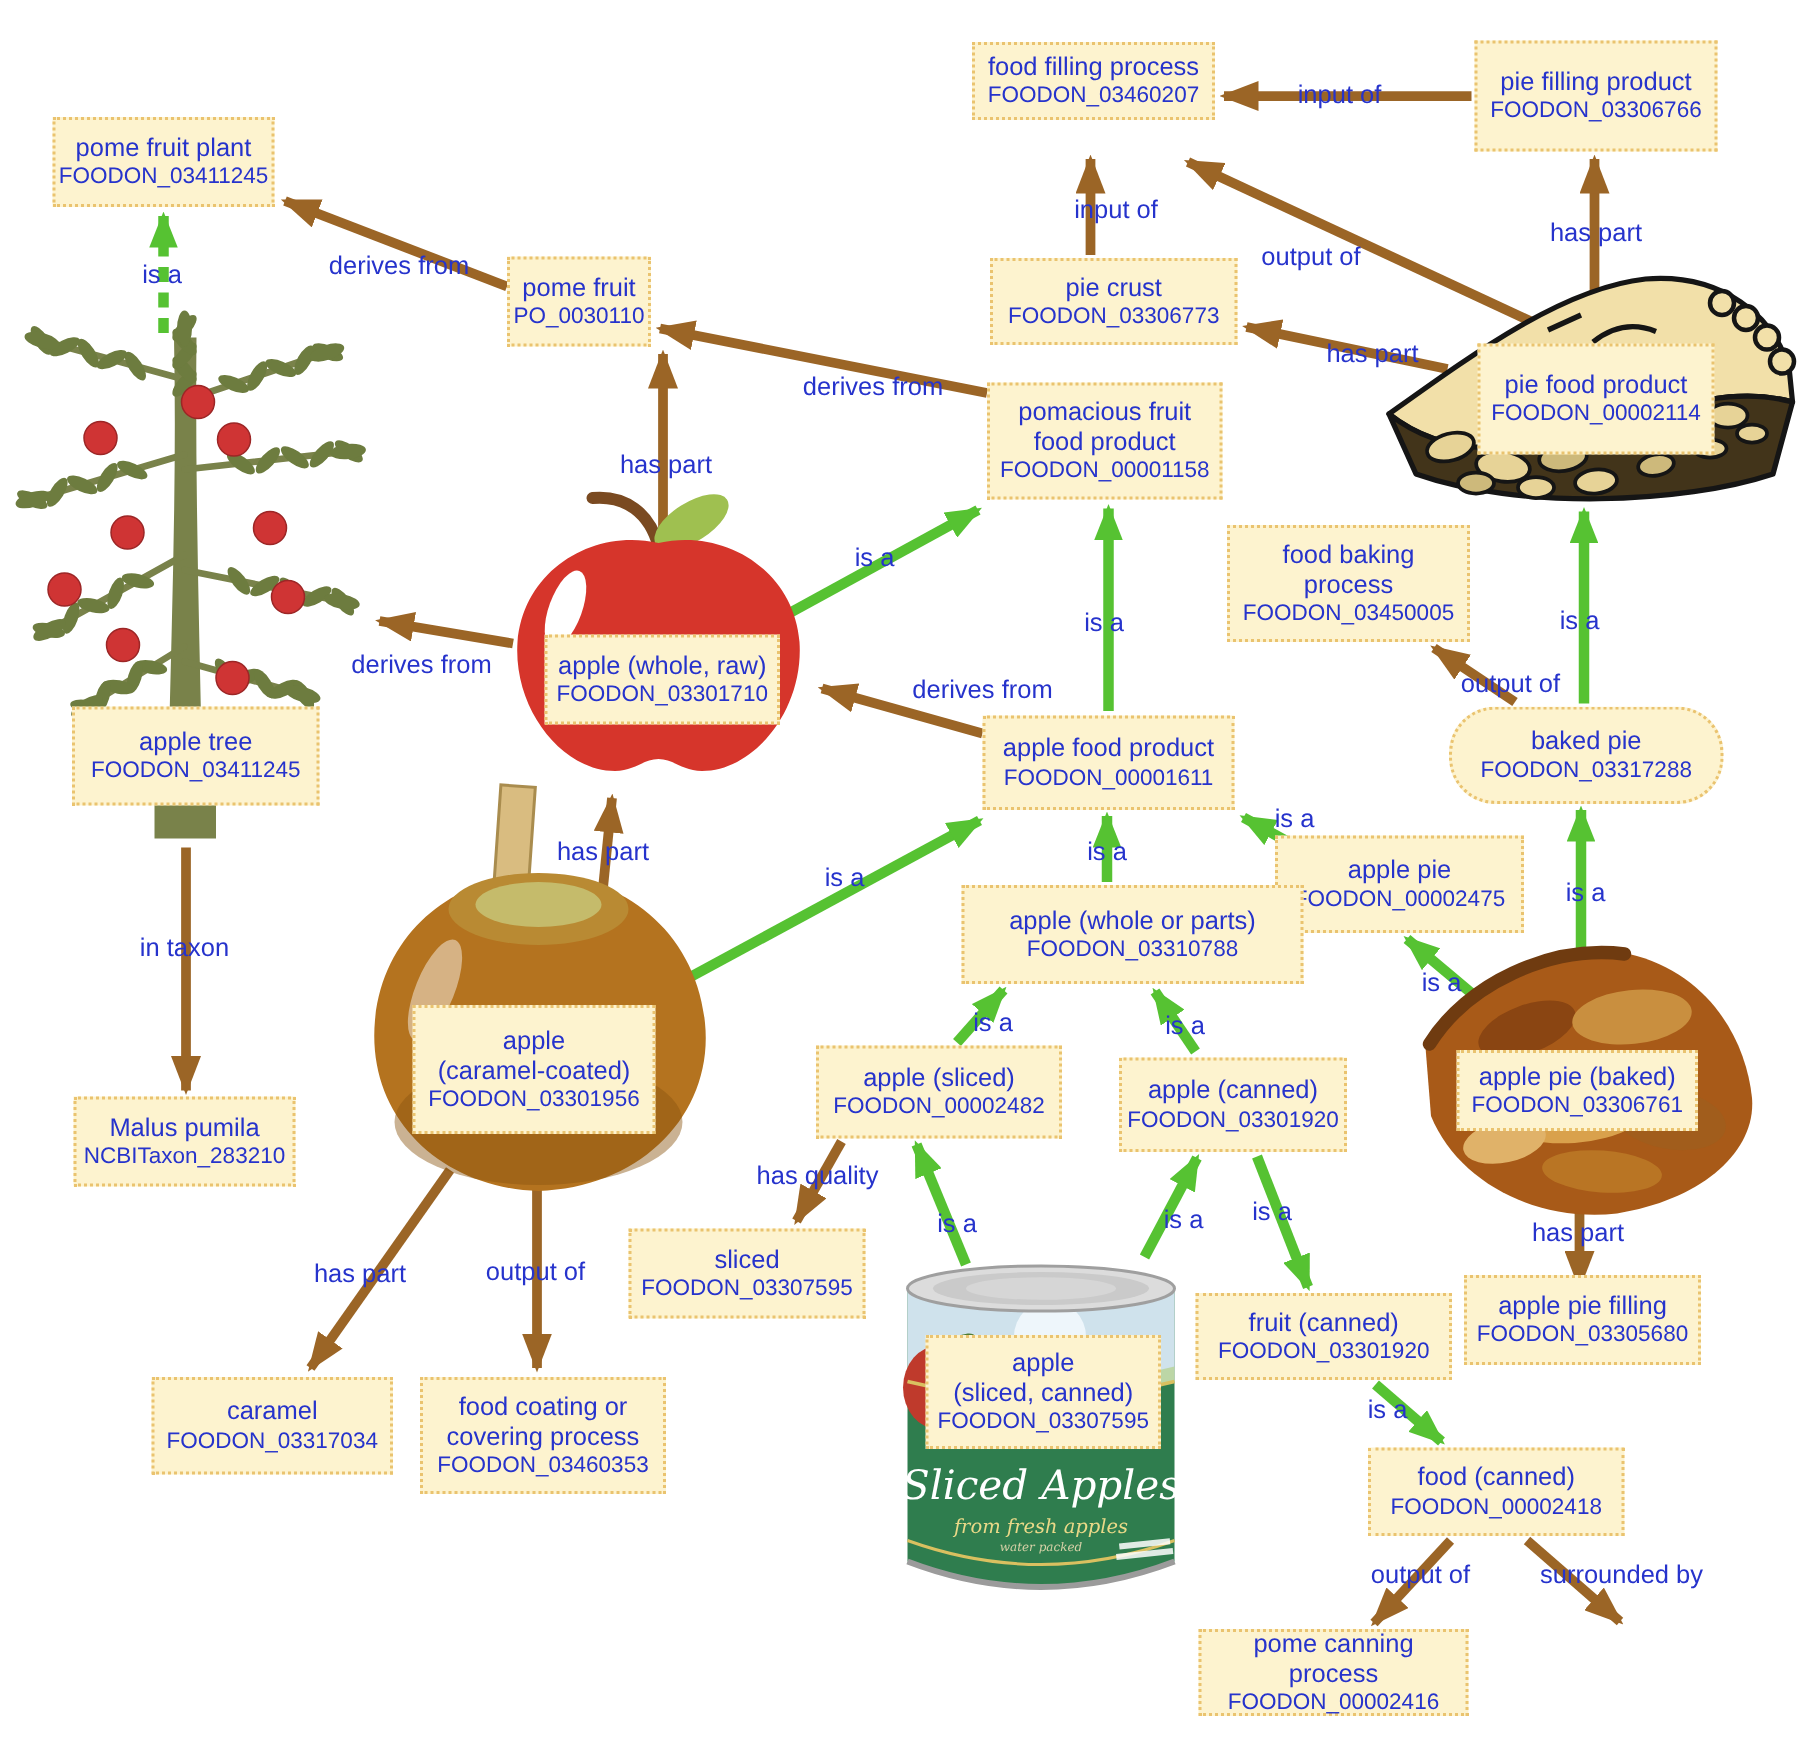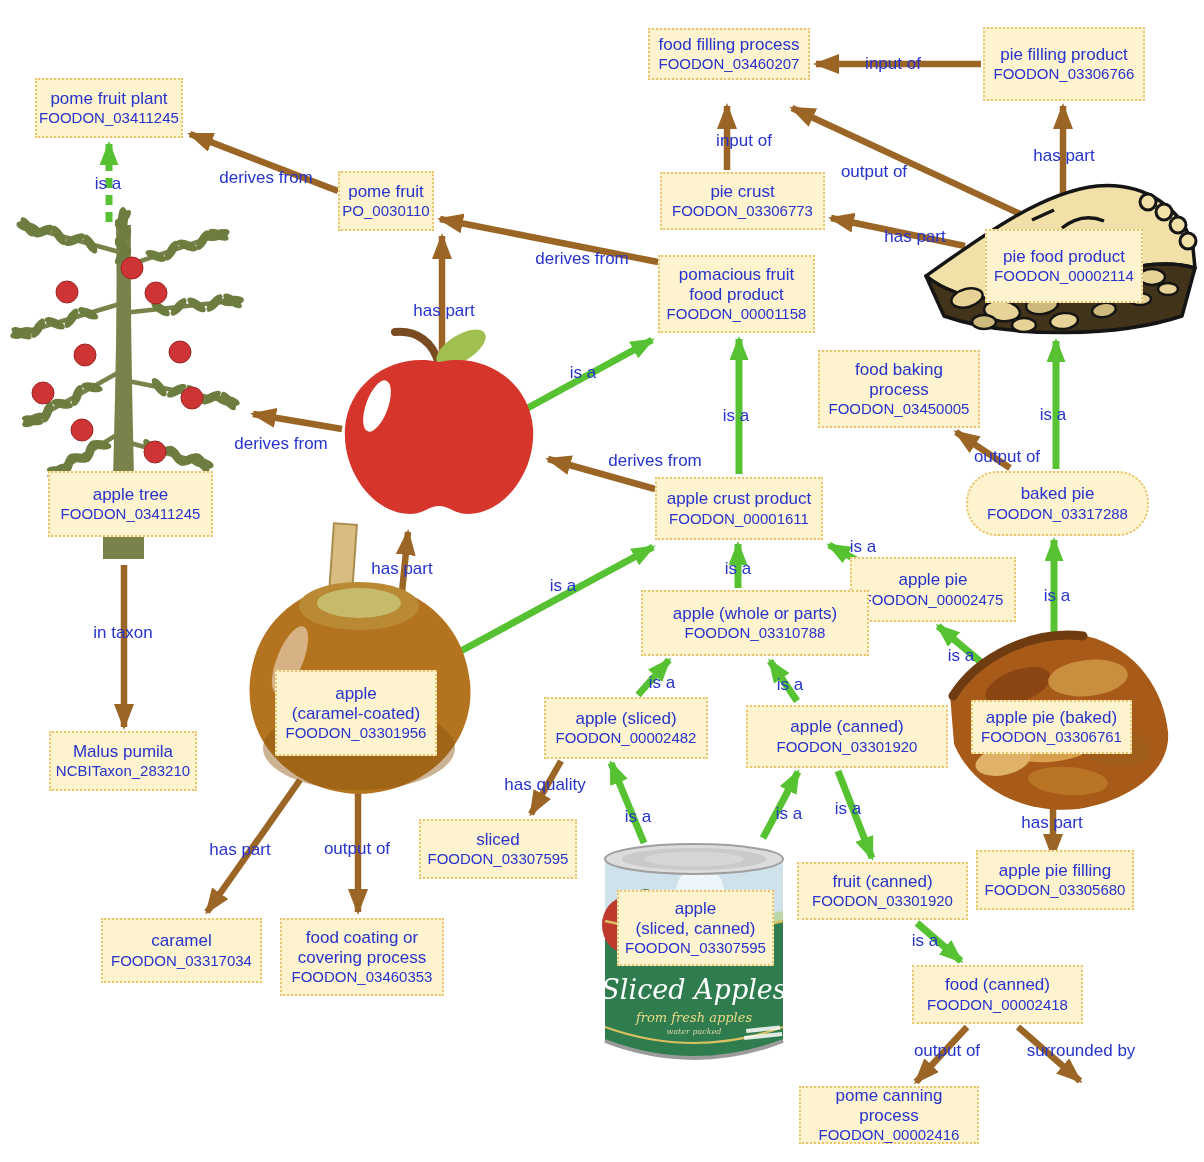--- a/index.html
+++ b/index.html
@@ -290,55 +290,59 @@
     </div>
     <div class="node" style="left: 985px; top: 229px; width: 158px; height: 74px;">
       <div class="nlabel">pie food product</div>
       <div class="ncode">FOODON_00002114</div>
     </div>
     <div class="node" style="left: 658px; top: 255px; width: 157px; height: 78px;">
       <div class="nlabel">pomacious fruit
 food product</div>
       <div class="ncode">FOODON_00001158</div>
     </div>
+    <div class="node" style="left: 363px; top: 423px; width: 157px; height: 60px;">
+      <div class="nlabel">apple (whole, raw)</div>
+      <div class="ncode">FOODON_03301710</div>
+    </div>
     <div class="node" style="left: 818px; top: 350px; width: 162px; height: 78px;">
       <div class="nlabel">food baking
 process</div>
       <div class="ncode">FOODON_03450005</div>
     </div>
     <div class="node" style="left: 966px; top: 471px; width: 183px; height: 65px; border-radius: 31px;">
       <div class="nlabel">baked pie</div>
       <div class="ncode">FOODON_03317288</div>
     </div>
     <div class="node" style="left: 48px; top: 471px; width: 165px; height: 66px;">
       <div class="nlabel">apple tree</div>
       <div class="ncode">FOODON_03411245</div>
     </div>
     <div class="node" style="left: 655px; top: 477px; width: 168px; height: 63px;">
-      <div class="nlabel">apple crust product</div>
+      <div class="nlabel">apple food product</div>
       <div class="ncode">FOODON_00001611</div>
     </div>
     <div class="node" style="left: 275px; top: 670px; width: 162px; height: 86px;">
       <div class="nlabel">apple
 (caramel-coated)</div>
       <div class="ncode">FOODON_03301956</div>
     </div>
     <div class="node" style="left: 850px; top: 557px; width: 166px; height: 65px;">
       <div class="nlabel">apple pie</div>
       <div class="ncode">FOODON_00002475</div>
     </div>
     <div class="node" style="left: 641px; top: 590px; width: 228px; height: 66px;">
       <div class="nlabel">apple (whole or parts)</div>
       <div class="ncode">FOODON_03310788</div>
     </div>
     <div class="node" style="left: 544px; top: 697px; width: 164px; height: 62px;">
       <div class="nlabel">apple (sliced)</div>
       <div class="ncode">FOODON_00002482</div>
     </div>
-    <div class="node" style="left: 746px; top: 705px; width: 202px; height: 63px; justify-content: center;">
+    <div class="node" style="left: 746px; top: 705px; width: 152px; height: 63px; justify-content: center;">
       <div class="nlabel">apple (canned)</div>
       <div class="ncode">FOODON_03301920</div>
     </div>
     <div class="node" style="left: 971px; top: 700px; width: 161px; height: 54px;">
       <div class="nlabel">apple pie (baked)</div>
       <div class="ncode">FOODON_03306761</div>
     </div>
     <div class="node" style="left: 49px; top: 731px; width: 148px; height: 60px;">
       <div class="nlabel">Malus pumila</div>
       <div class="ncode">NCBITaxon_283210</div>

